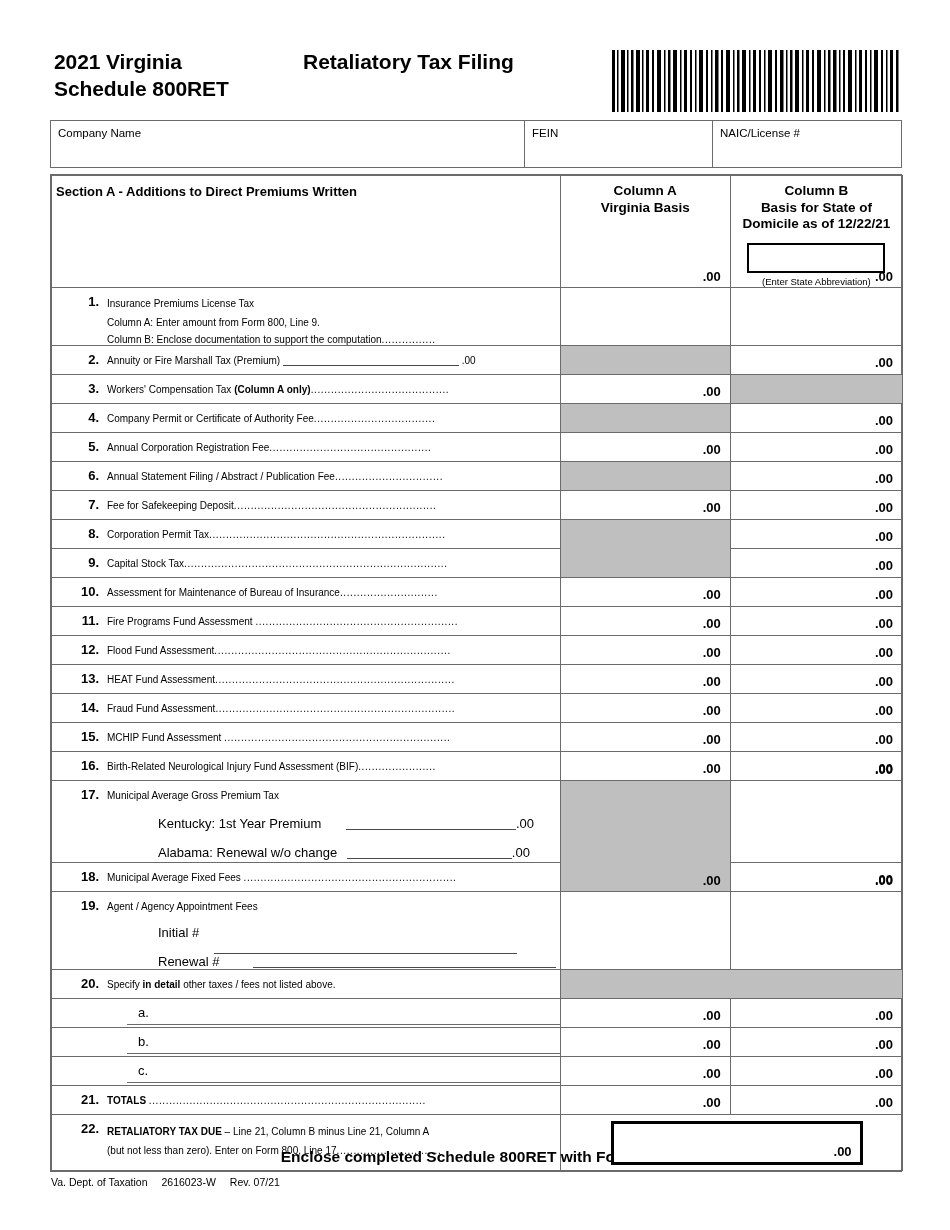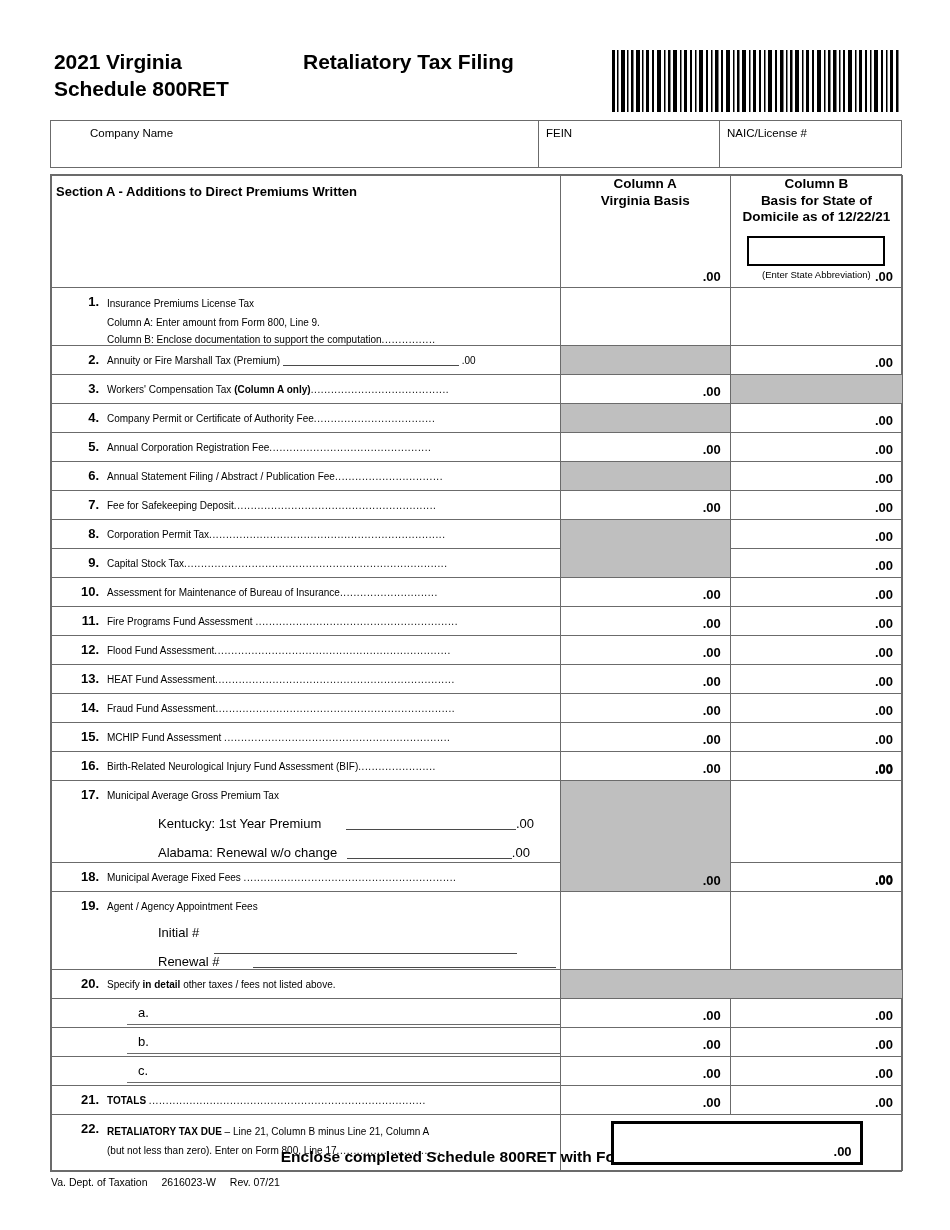--- a/index.html
+++ b/index.html
@@ -41,21 +41,21 @@
   .idtable {
     position: absolute;
     left: 50px; top: 120px;
     width: 852px; height: 48px;
     border: 1px solid #6b6b6b;
     display: flex;
   }
   .idcell { border-right: 1px solid #6b6b6b; padding: 5px 0 0 7px; }
   .idcell:last-child { border-right: none; }
   .idcell-label { font-size: 11.5px; line-height: 14px; }
-  .id-company { width: 474px; margin-left: 32px; }
+  .id-company { width: 474px; }
   .id-fein    { width: 188px; }
   .id-naic    { width: 188px; }
 
   
   .maintable {
     position: absolute;
     left: 50px; top: 174px;
     width: 852px;
     border: 1px solid #6b6b6b;
     border-collapse: collapse;
@@ -71,20 +71,21 @@
   .sect-head {
     height: 112px; position: relative;
   }
   .sect-head-title {
     position: absolute; left: 4px; top: 8px;
     font-size: 13px; font-weight: bold;
   }
   .colhead { position: relative; text-align: center; }
   .colhead-txt {
     font-size: 13.5px; font-weight: bold; line-height: 16.5px;
+    padding-top: 7px;
   }
   .state-box {
     width: 138px; height: 30px;
     border: 2px solid #000;
     margin: 10px auto 0 auto;
     background: #fff;
   }
   .state-note {
     font-size: 9.5px; text-align: center; margin-top: 3px;
   }

